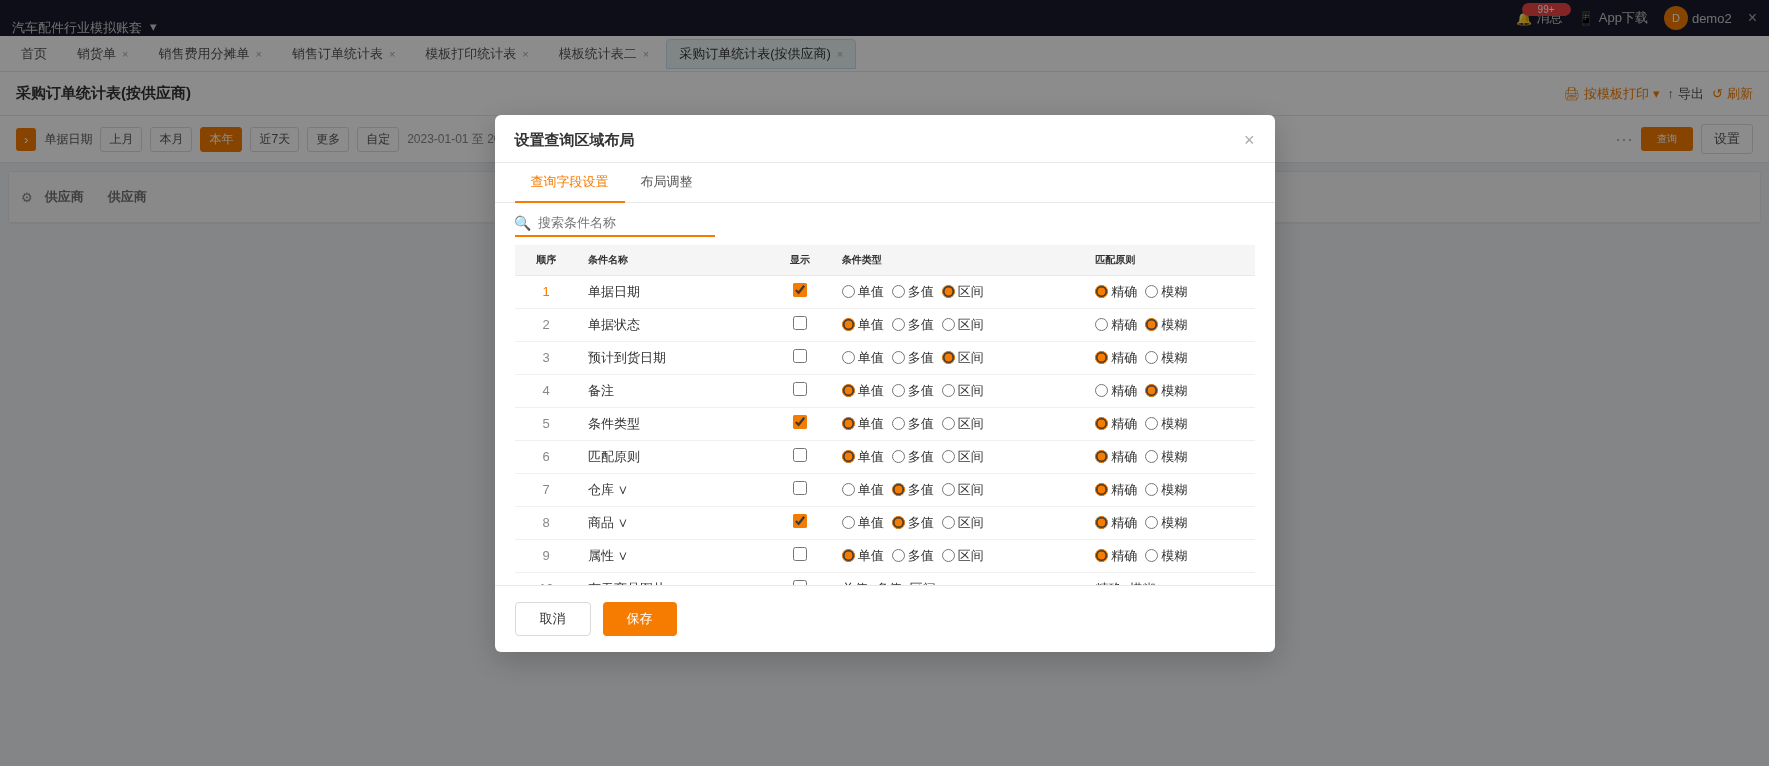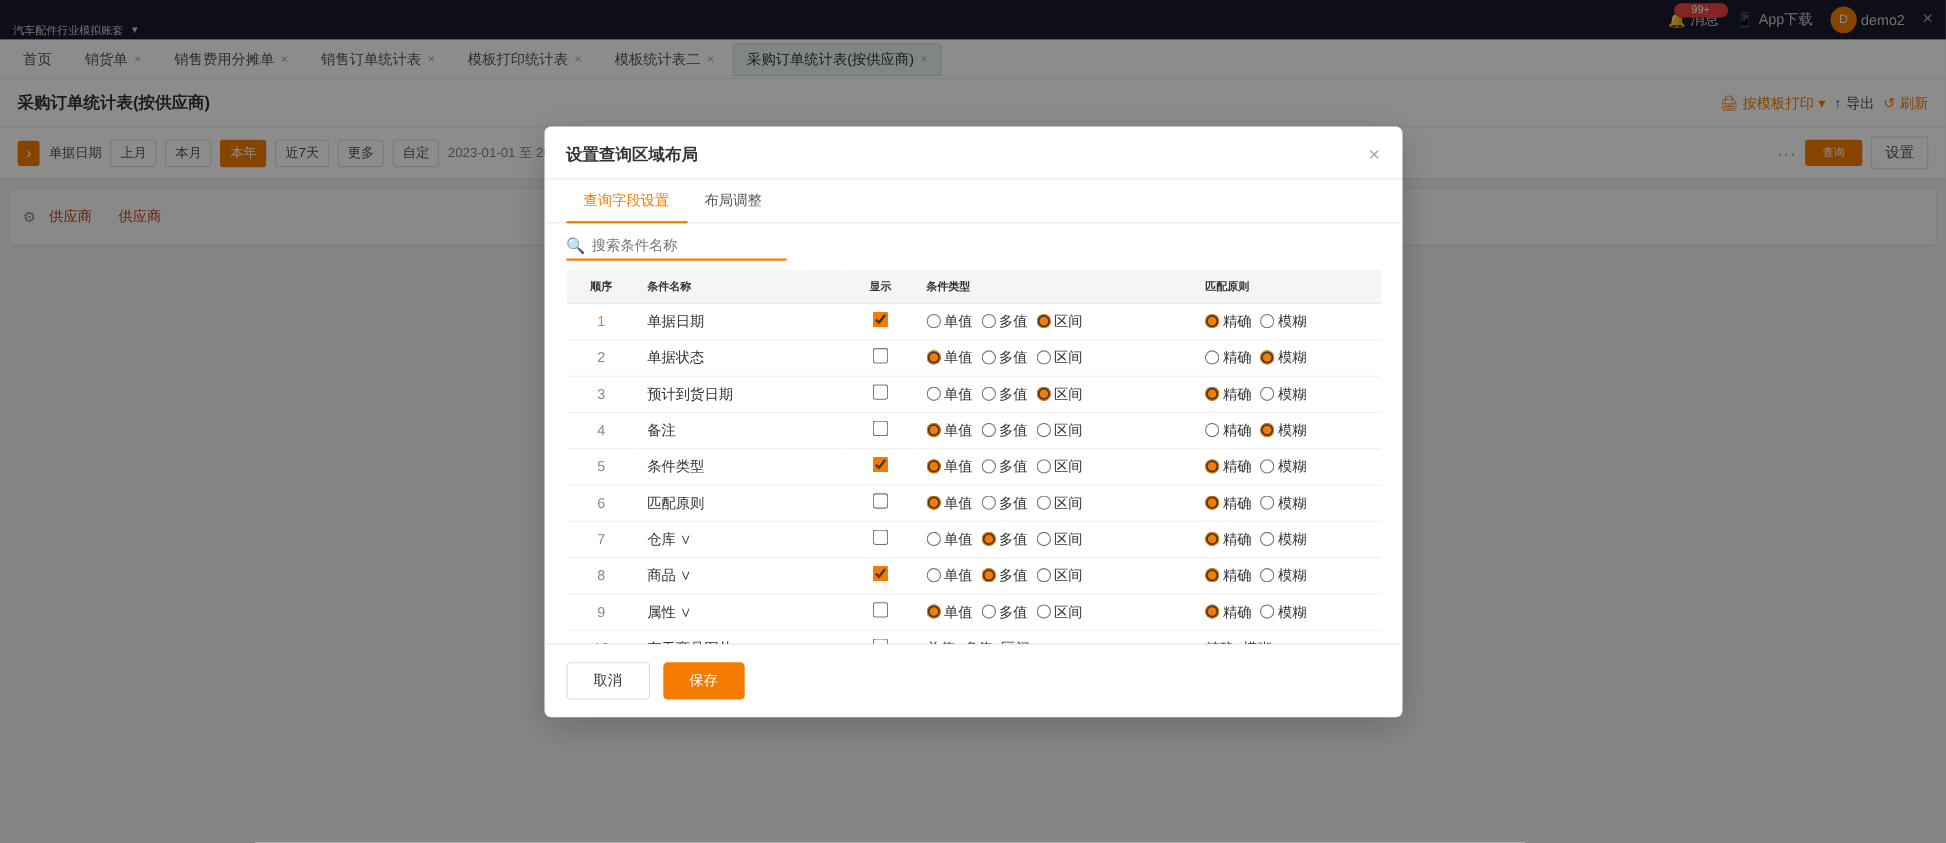--- a/index.html
+++ b/index.html
@@ -8,21 +8,21 @@
     
     .top-bar {
       height: 36px;
       background: #1a1a2e;
       display: flex;
       align-items: center;
       justify-content: space-between;
       padding: 0 12px;
       color: #ccc;
     }
-    .top-bar-left { display: flex; align-items: flex-start; gap: 8px; font-size: 10px; margin-top: 20px; }
+    .top-bar-left { display: flex; align-items: flex-start; gap: 8px; font-size: 13px; margin-top: 20px; }
     .top-bar-right { display: flex; align-items: center; gap: 16px; font-size: 13px; }
     .top-bar-right .badge-btn { position: relative; display: flex; align-items: center; gap: 4px; cursor: pointer; }
     .badge { background: #ef4444; color: #fff; border-radius: 8px; font-size: 10px; padding: 1px 16px; position: absolute; top: -6px; right: -8px; }
     .close-x { color: #aaa; cursor: pointer; font-size: 16px; }
 
     
     .tab-bar {
       height: 36px;
       background: #fff;
       border-bottom: 1px solid #e8e8e8;
@@ -91,21 +91,21 @@
       border-radius: 4px;
     }
     .table-header-row {
       display: flex;
       align-items: center;
       background: #fafafa;
       border-bottom: 1px solid #e8e8e8;
       padding: 8px 12px;
     }
     .settings-icon { color: #888; cursor: pointer; }
-    .col-header { padding: 8px 12px; font-weight: normal; color: #c2410c; }
+    .col-header { padding: 8px 12px; font-weight: bold; color: #737373; }
 
     
     .overlay {
       position: fixed;
       top: 0; left: 0; right: 0; bottom: 0;
       background: rgba(0,0,0,0.45);
       z-index: 100;
       display: flex;
       align-items: center;
       justify-content: center;

